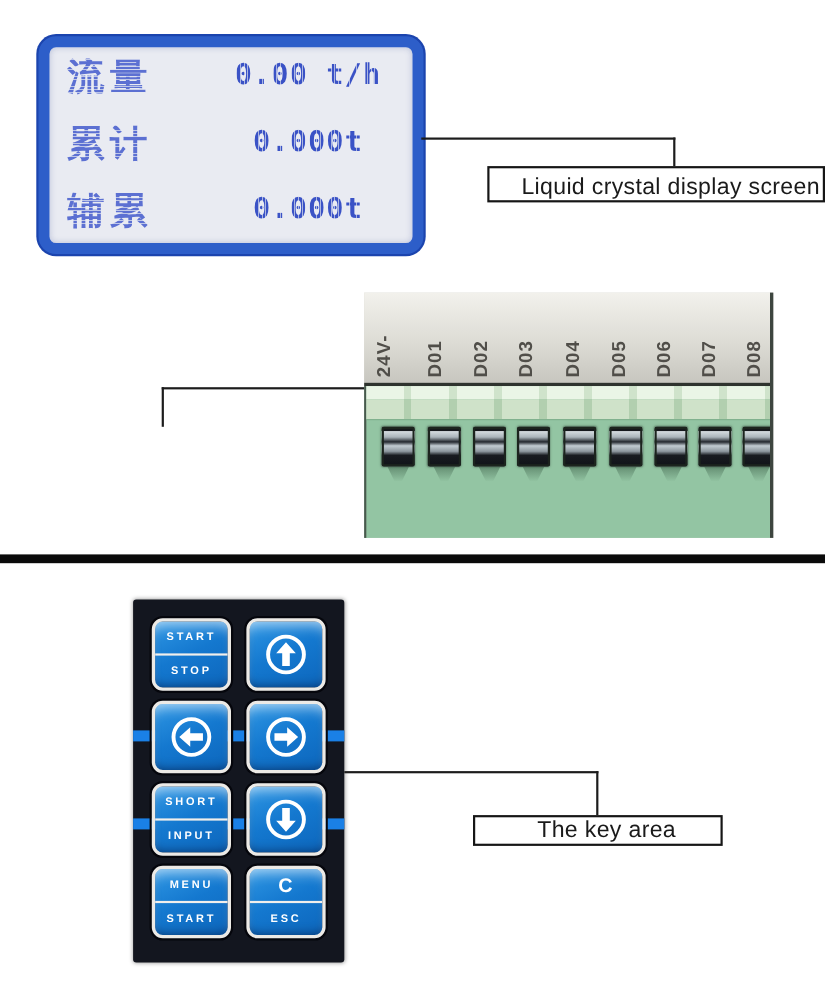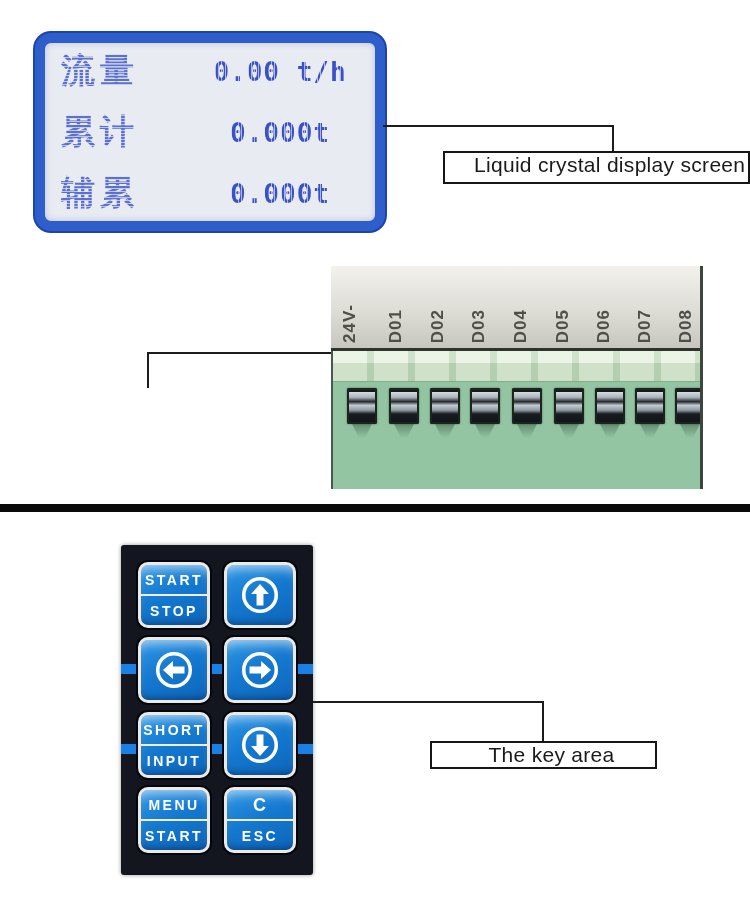--- a/index.html
+++ b/index.html
@@ -1,33 +1,33 @@
 <!DOCTYPE html>
 <html><head>
 <meta charset="utf-8">
 <style>
   html,body{margin:0;padding:0;background:#ffffff;}
   .stage{position:relative;width:750px;height:900px;background:#ffffff;overflow:hidden;
          font-family:"Liberation Sans", sans-serif;}
 
   
   .line{position:absolute;background:#1c1c1c;}
-  .callout{position:absolute;display:flex;align-items:flex-start;background:#ffffff;
+  .callout{position:absolute;display:flex;align-items:flex-end;background:#ffffff;
            border:2px solid #161616;box-sizing:border-box;padding-left:16px;}
   .callout .cap{width:13px;background:#0d0d0d;flex:0 0 13px;}
   .callout .txt{flex:1;display:flex;align-items:center;justify-content:center;
                 font-size:21px;color:#1a1a1a;letter-spacing:.3px;white-space:nowrap;}
 
   
   .lcd{position:absolute;left:35px;top:33px;width:350px;height:198px;box-sizing:border-box;
        border:10px solid #2d5ec9;border-radius:16px;background:#e9ebf2;
        box-shadow:0 0 0 2px #1b44ae, inset 0 0 6px rgba(40,60,140,.25);}
   .lcd-screen{position:absolute;inset:0;display:flex;flex-direction:column;
               justify-content:space-between;padding:10px 10px 12px 16px;box-sizing:border-box;}
-  .lcd-row{display:flex;align-items:flex-end;}
+  .lcd-row{display:flex;align-items:flex-start;}
   .lcd-cjk{font-family:"DejaVu Sans", sans-serif;font-size:34px;line-height:1;
            color:#5c70d2;letter-spacing:5px;font-weight:bold;width:92px;flex:0 0 92px;
            -webkit-mask-image:repeating-linear-gradient(0deg,#000 0 2.3px,rgba(0,0,0,.3) 2.3px 3px);
            mask-image:repeating-linear-gradient(0deg,#000 0 2.3px,rgba(0,0,0,.3) 2.3px 3px);}
   .lcd-val{flex:1;text-align:center;padding-left:42px;
            font-family:"DejaVu Sans Mono", monospace;font-weight:bold;font-size:26px;
            color:#3a52c6;letter-spacing:1px;
            -webkit-mask-image:repeating-linear-gradient(90deg,#000 0 2.5px,rgba(0,0,0,.35) 2.5px 3.3px);
            mask-image:repeating-linear-gradient(90deg,#000 0 2.5px,rgba(0,0,0,.35) 2.5px 3.3px);}
 
@@ -65,21 +65,21 @@
   .stripe.s1{top:119px;} .stripe.s2{top:199px;}
   .keys{position:absolute;left:17px;top:17px;display:grid;
         grid-template-columns:72px 72px;grid-auto-rows:66px;column-gap:14px;row-gap:9px;}
   .btn{position:relative;box-sizing:border-box;border-radius:10px;border:3px solid #eceae6;
        background:linear-gradient(155deg,#2f97e4 0%,#1478cf 48%,#0d66bc 100%);
        box-shadow:0 0 0 2px #05060c, inset 0 10px 12px -7px rgba(255,255,255,.65),
                   inset 0 -6px 10px -6px rgba(0,0,30,.55);
        display:flex;flex-direction:column;align-items:stretch;justify-content:center;
        color:#ffffff;overflow:hidden;}
   .btn .half{flex:1;display:flex;align-items:center;justify-content:center;
-             font-size:14px;font-weight:bold;letter-spacing:2.5px;line-height:1;}
+             font-size:10px;font-weight:bold;letter-spacing:2.5px;line-height:1;}
   .btn .half.big{font-size:18px;letter-spacing:1px;}
   .btn .hline{height:2px;background:#f1efec;flex:0 0 2px;}
   .btn.arrowbtn{align-items:center;justify-content:center;}
   .arrow-svg{width:42px;height:42px;display:block;}
 </style>
 </head>
 <body>
 
 <div class="stage">
 

